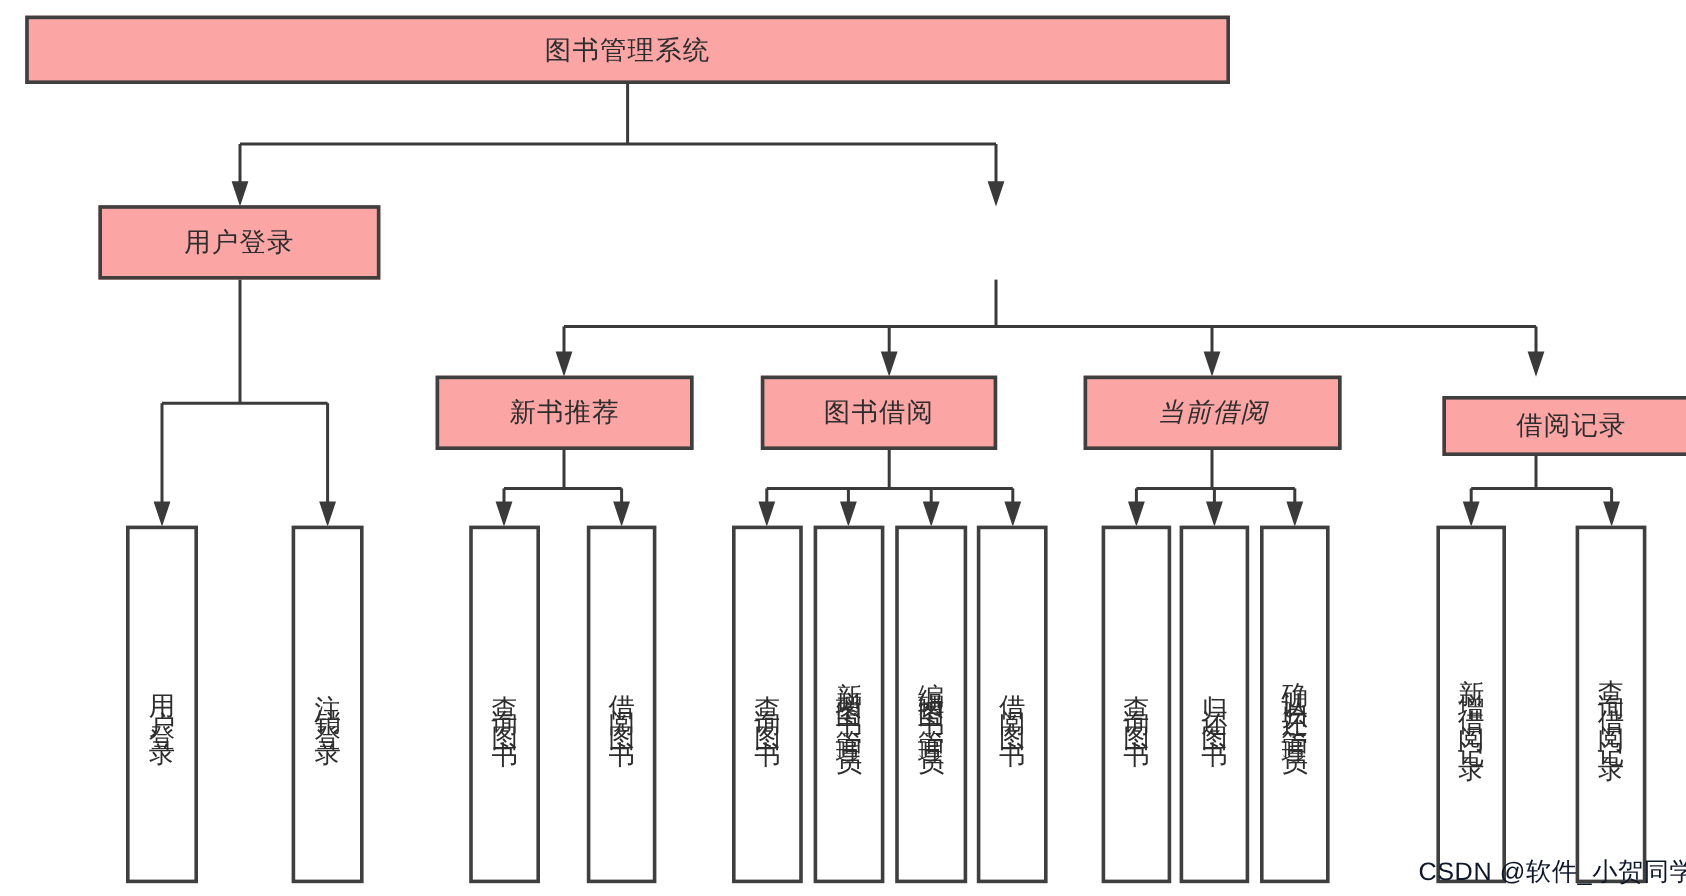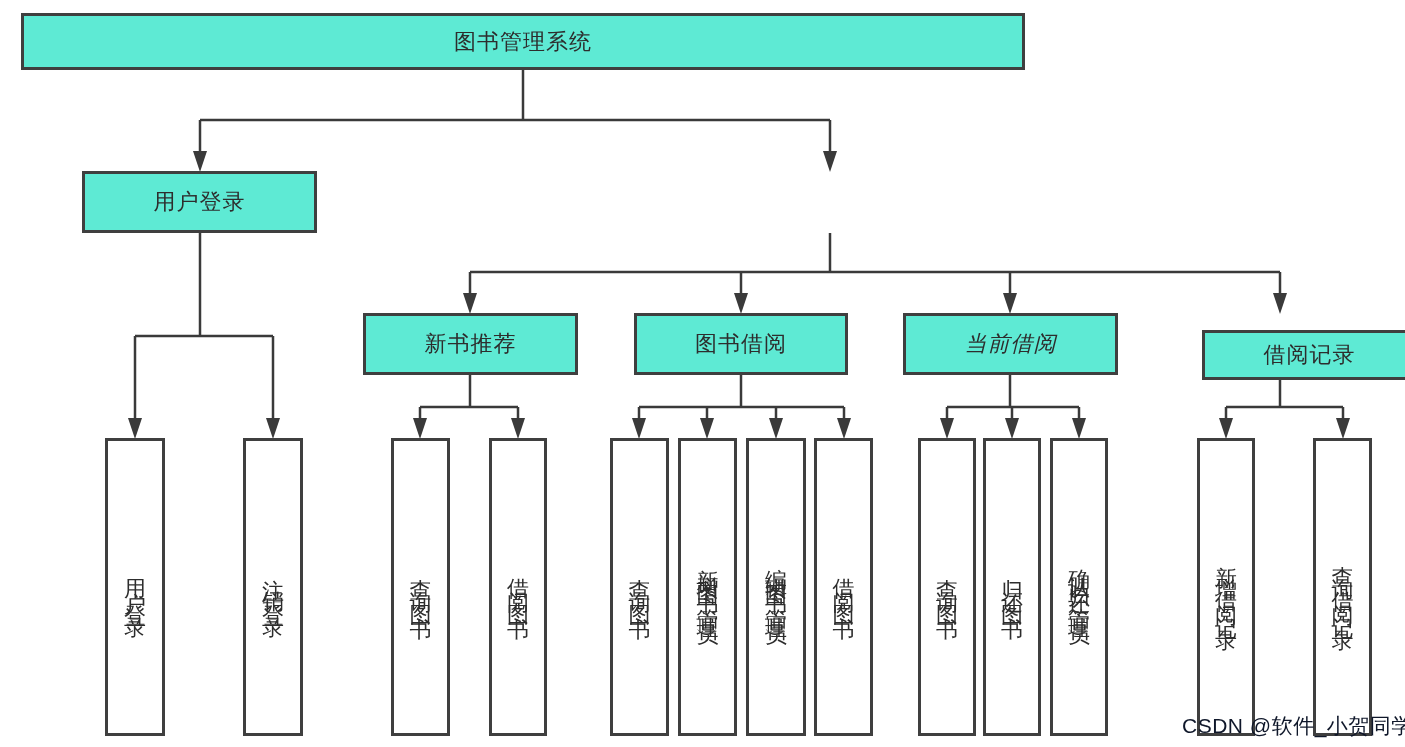--- a/index.html
+++ b/index.html
@@ -18,21 +18,21 @@
   #connector-layer {
     position: absolute;
     left: 0;
     top: 0;
     pointer-events: none;
   }
   .hbox {
     position: absolute;
     box-sizing: border-box;
     border: 3px solid #3f3f3f;
-    background: #5eead4;
+    background: #fca5a5;
     display: flex;
     align-items: center;
     justify-content: center;
     font-size: 22px;
     color: #2d2d2d;
     letter-spacing: 1px;
     white-space: nowrap;
   }
   .vbox {
     position: absolute;
@@ -140,21 +140,21 @@
     <span>图书管理系统</span>
   </div>
 
   <div class="hbox" style="left:82px; top:171px; width:235px; height:62px;">
     <span>用户登录</span>
   </div>
 
   <div class="hbox" style="left:363px; top:313px; width:215px; height:62px;">
     <span>新书推荐</span>
   </div>
-  <div class="hbox" style="left:634px; top:313px; width:214px; height:62px;">
+  <div class="hbox" style="left:634px; top:313px; width:197px; height:62px;">
     <span>图书借阅</span>
   </div>
   <div class="hbox" style="left:903px; top:313px; width:215px; height:62px;font-style:italic;">
     <span>当前借阅</span>
   </div>
   <div class="hbox" style="left:1202px; top:313px; width:215px; height:50px;margin-top:17px;">
     <span>借阅记录</span>
   </div>
 
   <div class="vbox" style="left:105px; top:438px; width:60px; height:298px;">

